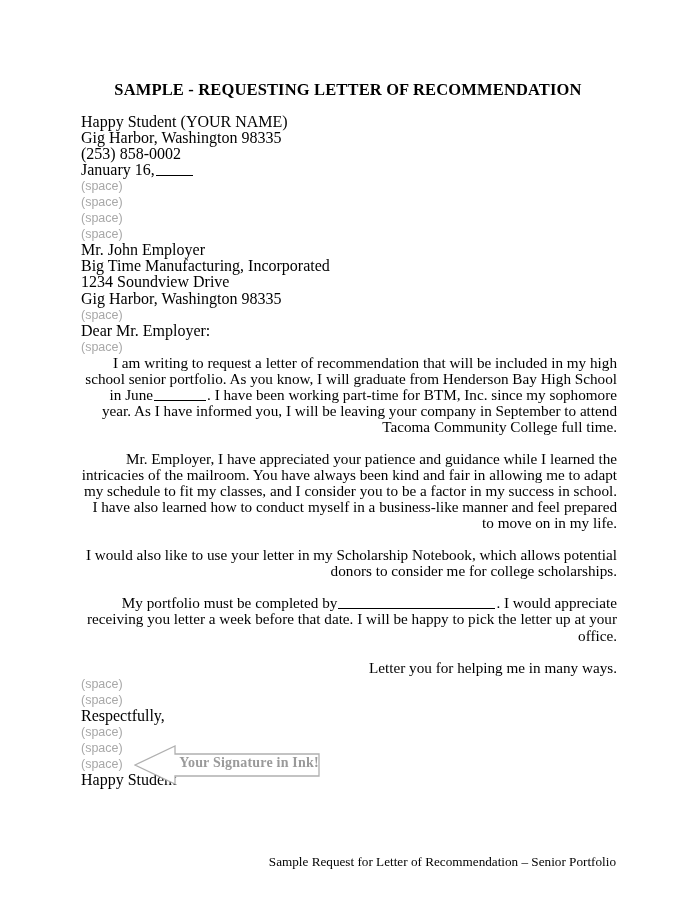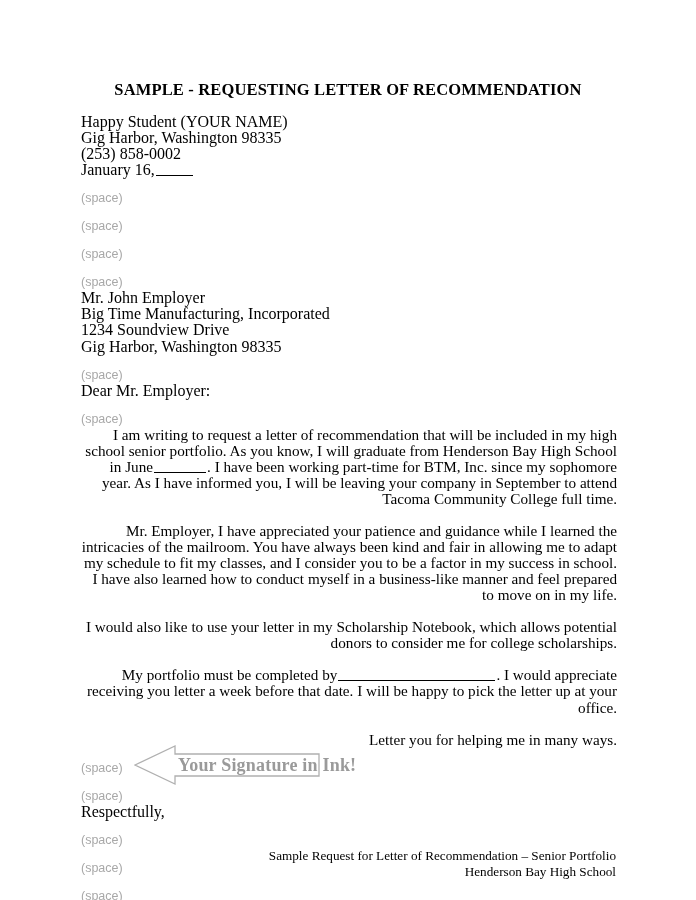--- a/index.html
+++ b/index.html
@@ -45,21 +45,20 @@
     font-size: 16px;
     line-height: 16.05px;
     white-space: nowrap;
   }
   .space-line {
     font-family: "Liberation Sans", "DejaVu Sans", sans-serif;
     font-size: 12.5px;
     line-height: 16.05px;
     color: #a8a8a8;
     white-space: nowrap;
-    margin-top: 12px;
   }
   .para {
     font-size: 15.2px;
     line-height: 16.05px;
     text-align: right;
     margin: 0;
   }
   .para-gap {
     height: 16.05px;
   }
@@ -94,38 +93,39 @@
   }
   .callout svg {
     display: block;
   }
   .callout-label {
     position: absolute;
     left: 44px;
     top: 11px;
     width: 142px;
     text-align: center;
-    font-size: 18px;
+    font-size: 14px;
     font-weight: bold;
     color: #9a9a9a;
     white-space: nowrap;
     letter-spacing: 0.2px;
   }
   .footer {
     position: absolute;
     left: 0;
     top: 848px;
     width: 616px;
     text-align: right;
   }
   .footer-line {
     font-size: 13.2px;
     line-height: 16.4px;
     color: #000;
     white-space: nowrap;
+    margin-top: 6px;
   }
 </style>
 </head>
 <body>
 
 <div class="page">
 
   <div class="doc-title">SAMPLE - REQUESTING LETTER OF RECOMMENDATION</div>
 
   <div class="letter-body">
@@ -184,16 +184,15 @@
 
   <div class="callout">
     <svg width="186" height="42" viewBox="0 0 186 42">
       <polygon points="1,21 41,2 41,10 185,10 185,32 41,32 41,40" fill="#ffffff" stroke="#b0b0b0" stroke-width="1.3" stroke-linejoin="miter"></polygon>
     </svg>
     <div class="callout-label">Your Signature in Ink!</div>
   </div>
 
   <div class="footer">
     <div class="footer-line">Sample Request for Letter of Recommendation – Senior Portfolio</div>
-    <div class="footer-line">Henderson Bay High School</div>
   </div>
 
 </div>
 
 </body></html>

